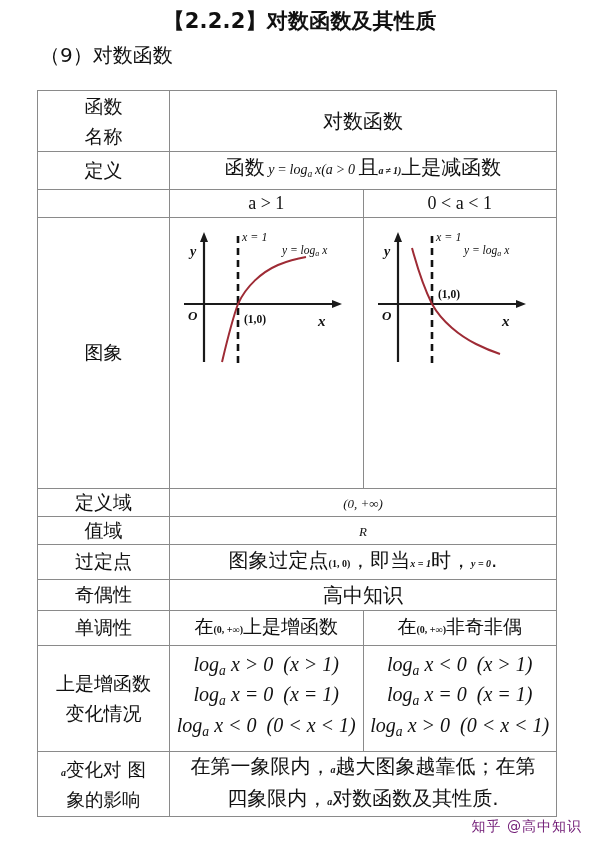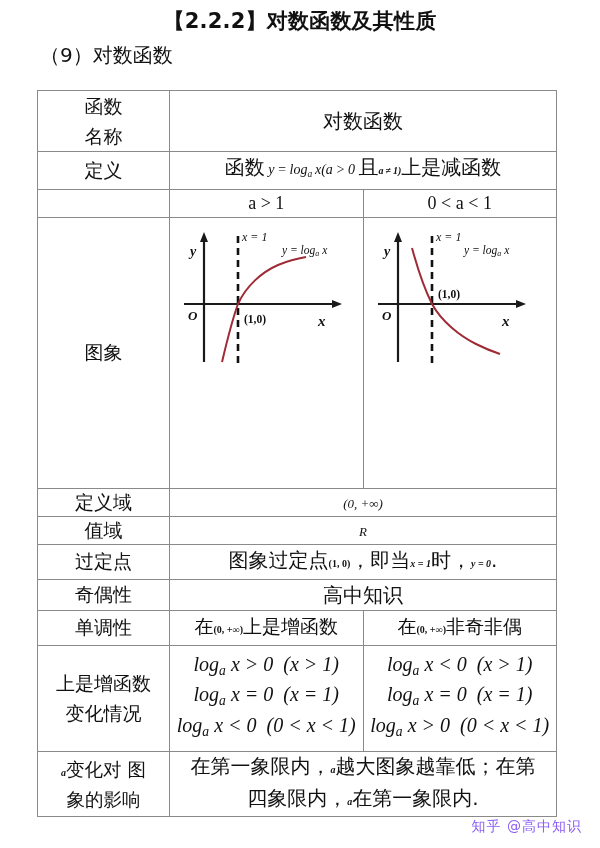--- a/index.html
+++ b/index.html
@@ -143,21 +143,21 @@
     padding: 4px 8px 6px 10px;
     margin-top: 30px;
   }
 
   
   .watermark {
     position: absolute;
     right: 18px;
     bottom: 12px;
     font-size: 14px;
-    color: #8b5cf6;
+    color: #701a75;
     letter-spacing: 1px;
     white-space: nowrap;
   }
 </style>
 </head>
 <body>
 
 <div class="page">
 
   <div class="doc-title">【2.2.2】对数函数及其性质</div>
@@ -291,21 +291,21 @@
       </td>
     </tr>
 
     <tr>
       <td class="c-label influence-label">
         <div><span class="m-sm">a</span><span>变化对 图</span></div>
         <div>象的影响</div>
       </td>
       <td colspan="2" class="influence-text">
         <div><span>在第一象限内，</span><span class="m-sm">a</span><span>越大图象越靠低；在第</span></div>
-        <div><span>四象限内，</span><span class="m-sm">a</span><span>在第一象限内.</span></div>
+        <div><span>四象限内，</span><span class="m-sm">a</span><span>对数函数及其性质.</span></div>
       </td>
     </tr>
 
   </tbody>
     </table>
 
   <div class="watermark">知乎 @高中知识</div>
 
 </div>
 

